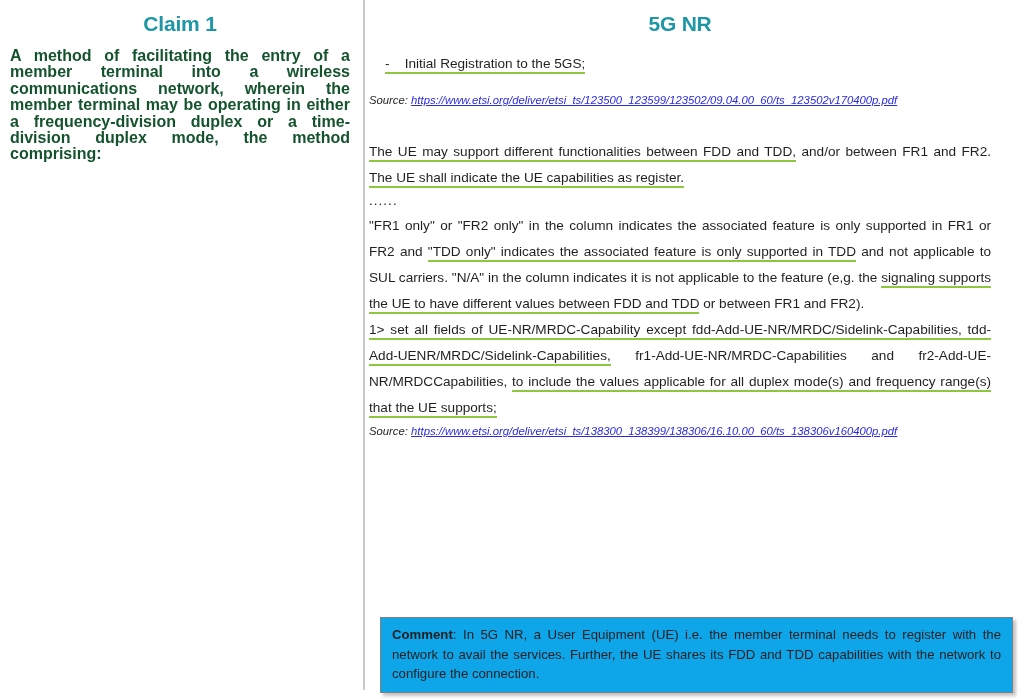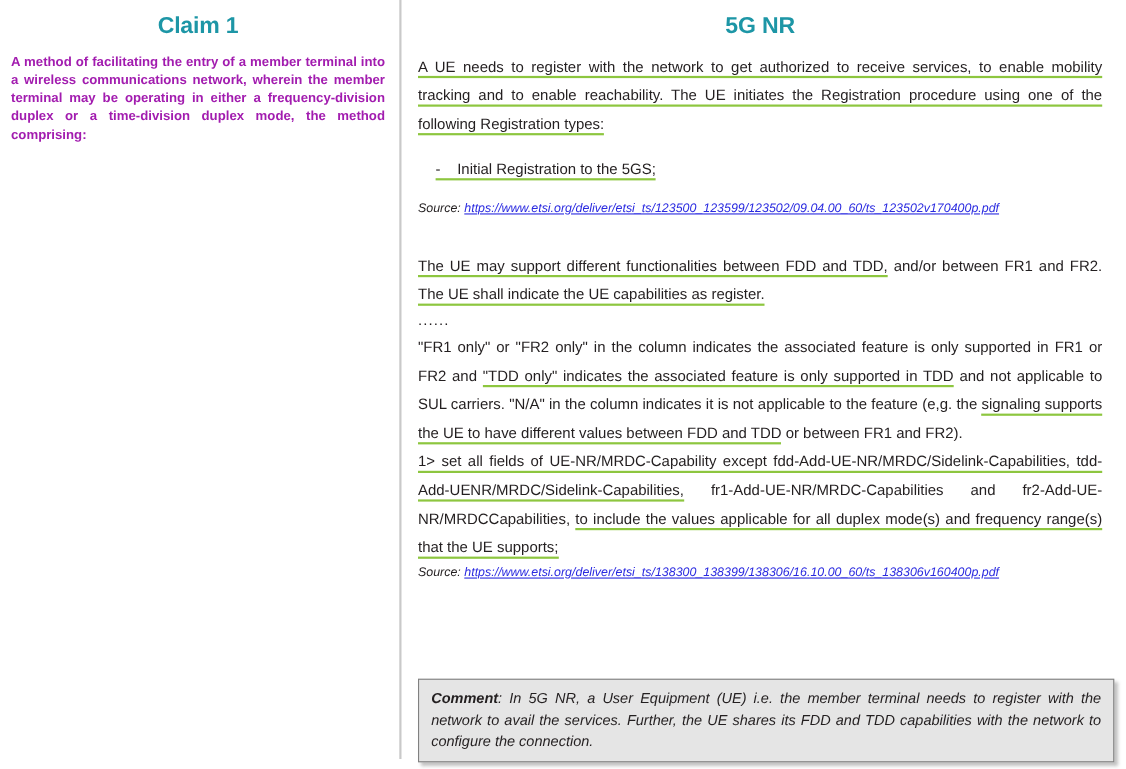--- a/index.html
+++ b/index.html
@@ -32,38 +32,38 @@
     position: absolute;
     left: 0px;
     top: 0px;
     width: 360px;
     height: 699px;
     box-sizing: border-box;
     padding: 10px 8px 0 8px;
   }
   .col-right {
     position: absolute;
-    left: 368px;
+    left: 357px;
     top: 0px;
     width: 652px;
     height: 699px;
     box-sizing: border-box;
     padding: 10px 18px 0 12px;
   }
   .heading {
     text-align: center;
     color: #1d96a6;
     font-size: 21px;
     font-weight: bold;
     letter-spacing: -0.2px;
     margin: 2px 0 12px 0;
   }
   .claim-text {
-    color: #a21caf;
-    font-size: 12px;
+    color: #14532d;
+    font-size: 16px;
     font-weight: bold;
     line-height: 16.4px;
     text-align: justify;
     text-justify: inter-word;
     margin: 0;
     padding: 0 2px;
   }
   .para {
     font-size: 13.6px;
     line-height: 26px;
@@ -104,24 +104,23 @@
     text-decoration: underline;
     font-style: italic;
   }
   .comment-box {
     position: absolute;
     left: 380px;
     top: 617px;
     width: 633px;
     box-sizing: border-box;
     border: 1.5px solid #808080;
-    background: #e5e5e5;
+    background: #0ea5e9;
     padding: 7px 11px 8px 11px;
     box-shadow: 3px 3px 3px rgba(120,120,120,0.45);
-    font-style: italic;
   }
   .comment-text {
     font-size: 13.2px;
     line-height: 19.5px;
     color: #231f20;
     text-align: justify;
     text-justify: inter-word;
     margin: 0;
   }
   .comment-label {
@@ -136,21 +135,20 @@
   <div class="divider"></div>
 
   <div class="col-left">
     <div class="heading">Claim 1</div>
     <p class="claim-text">A method of facilitating the entry of a member terminal into a wireless communications network, wherein the member terminal may be operating in either a frequency-division duplex or a time-division duplex mode, the method comprising:</p>
   </div>
 
   <div class="col-right">
     <div class="heading">5G NR</div>
 
-    <p class="para"><span class="u">A UE needs to register with the network to get authorized to receive services, to enable mobility tracking and to enable reachability. The UE initiates the Registration procedure using one of the following Registration types:</span></p>
 
     <p class="bullet-line"><span class="u">-    Initial Registration to the 5GS;</span></p>
 
     <p class="source"><span>Source:</span> <span class="url">https://www.etsi.org/deliver/etsi_ts/123500_123599/123502/09.04.00_60/ts_123502v170400p.pdf</span></p>
 
     <div class="gap-lg"></div>
 
     <p class="para"><span class="u">The UE may support different functionalities between FDD and TDD,</span><span> and/or between FR1 and FR2. </span><span class="u">The UE shall indicate the UE capabilities as register.</span></p>
 
     <p class="dots">......</p>

